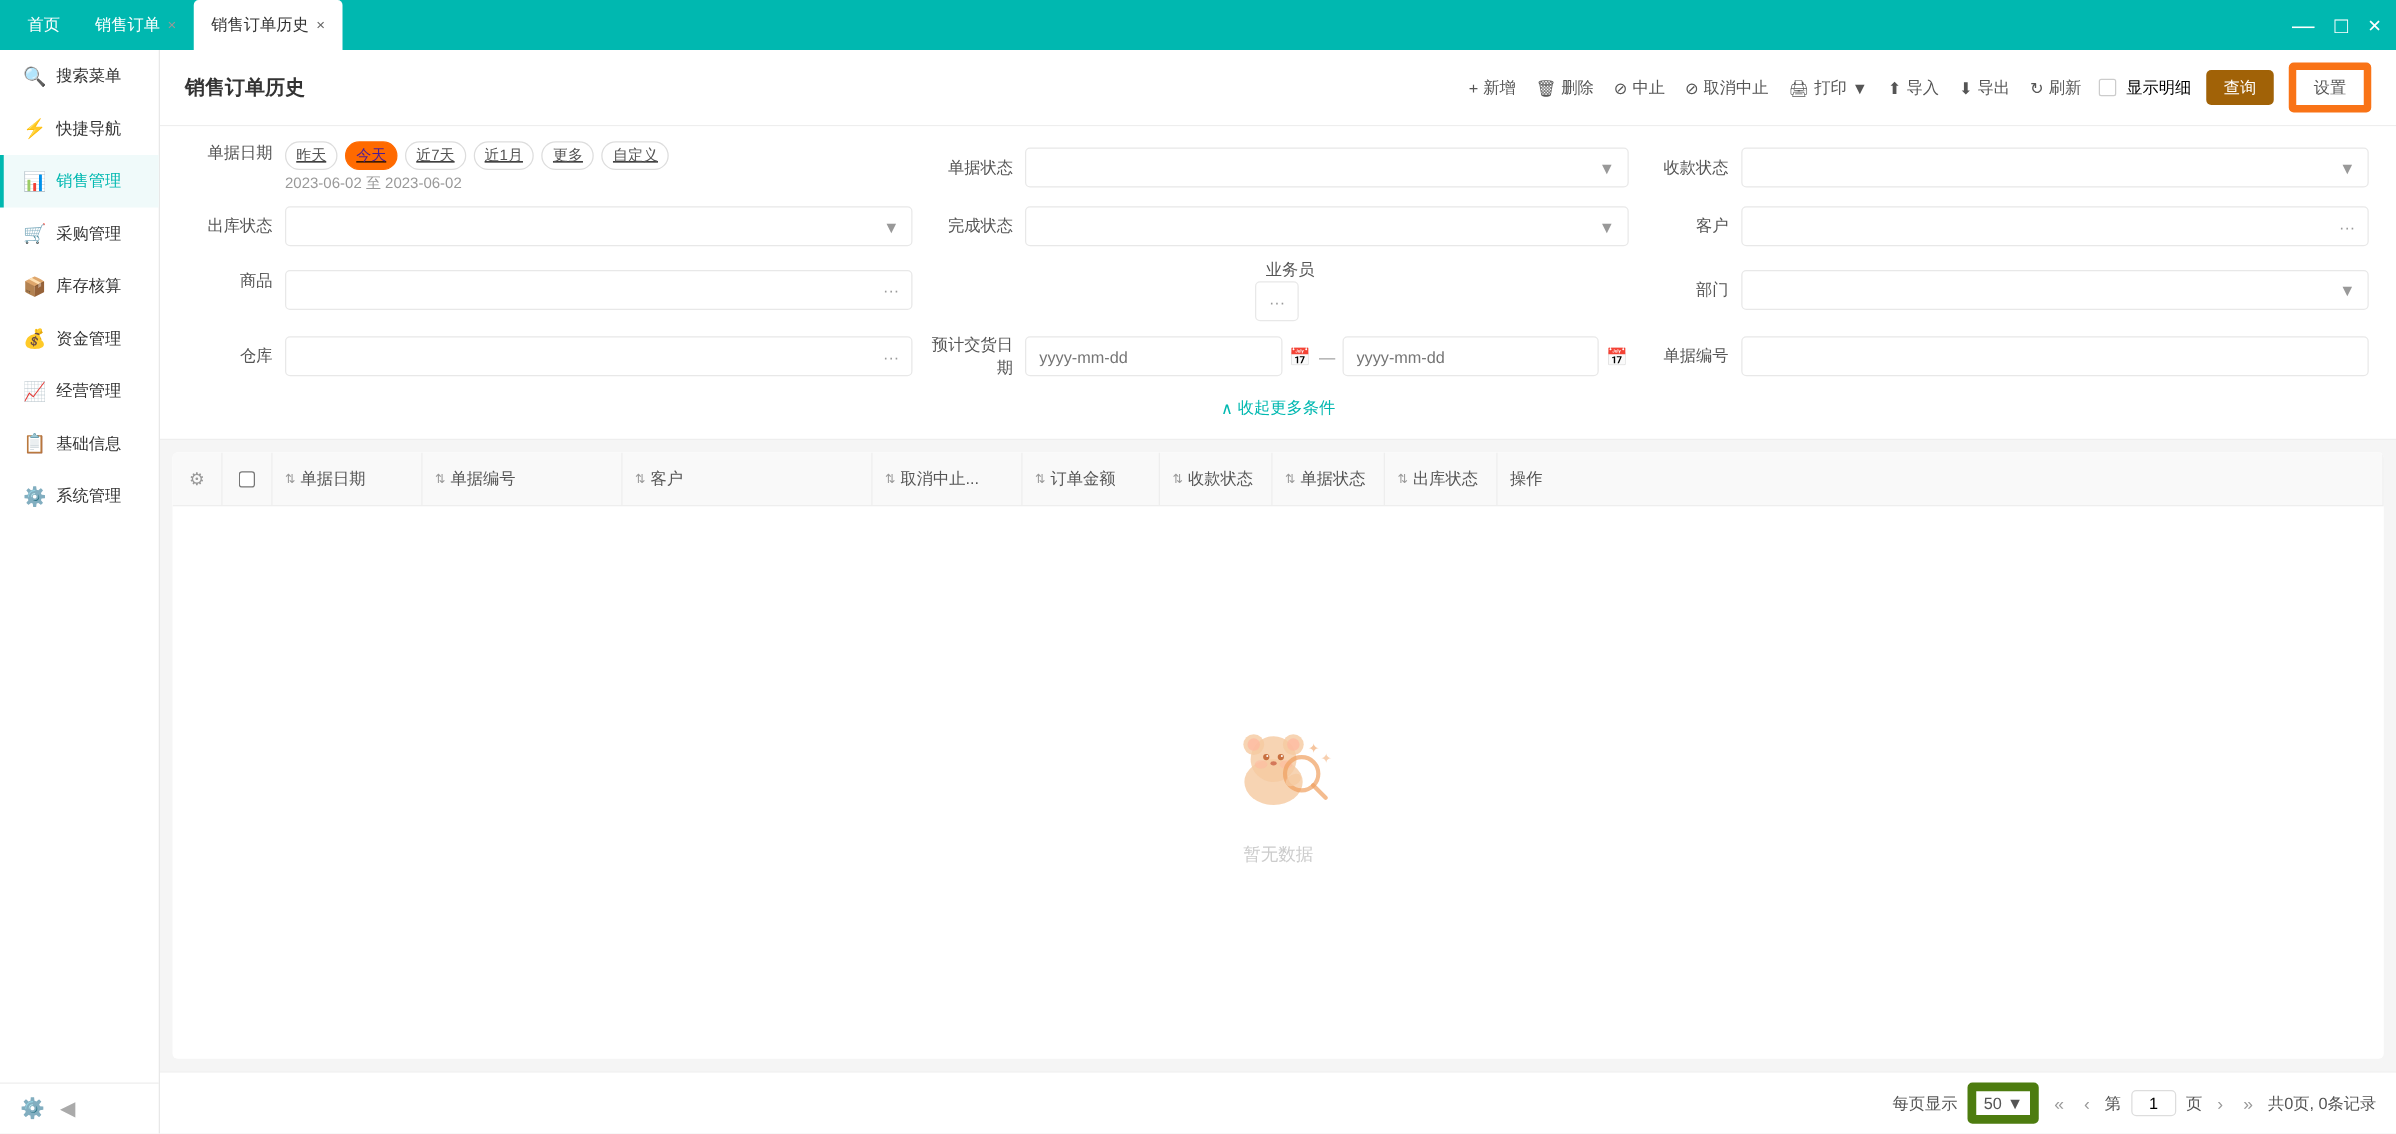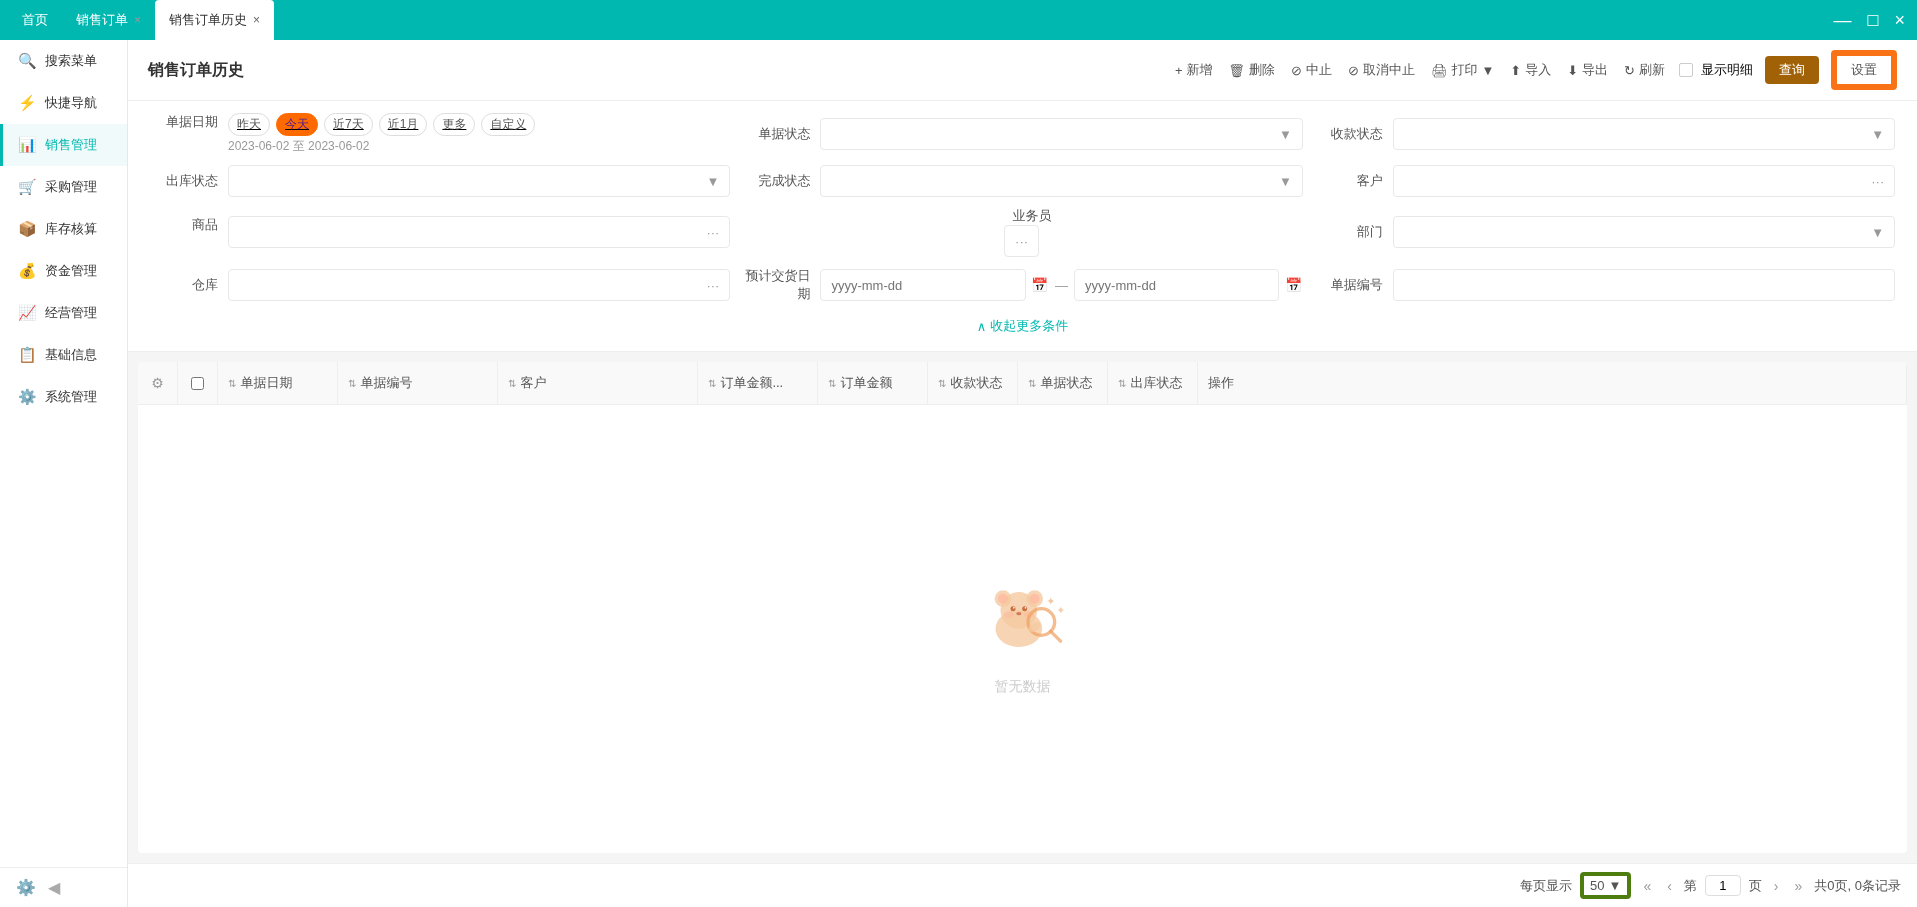--- a/index.html
+++ b/index.html
@@ -329,21 +329,21 @@
       justify-content: flex-end;
       padding: 8px 16px;
       background: white;
       border-top: 1px solid #eee;
       gap: 8px;
       font-size: 12px;
       color: #555;
       flex-shrink: 0;
     }
     .page-size-select {
-      border: 4px solid #4d7c0f;
+      border: 7px solid #4d7c0f;
       border-radius: 4px;
       padding: 2px 6px;
       cursor: pointer;
       display: flex;
       align-items: flex-start;
       gap: 4px;
     }
     .page-nav-btn {
       color: #999;
       cursor: pointer;
@@ -608,21 +608,21 @@
         <div class="th-cell th-order">
           <span class="th-sort">⇅</span>
           <span>单据编号</span>
         </div>
         <div class="th-cell th-customer">
           <span class="th-sort">⇅</span>
           <span>客户</span>
         </div>
         <div class="th-cell th-delivery">
           <span class="th-sort">⇅</span>
-          <span>订单金额...</span>
+          <span>取消中止...</span>
         </div>
         <div class="th-cell th-amount">
           <span class="th-sort">⇅</span>
           <span>订单金额</span>
         </div>
         <div class="th-cell th-pay">
           <span class="th-sort">⇅</span>
           <span>收款状态</span>
         </div>
         <div class="th-cell th-bill">

